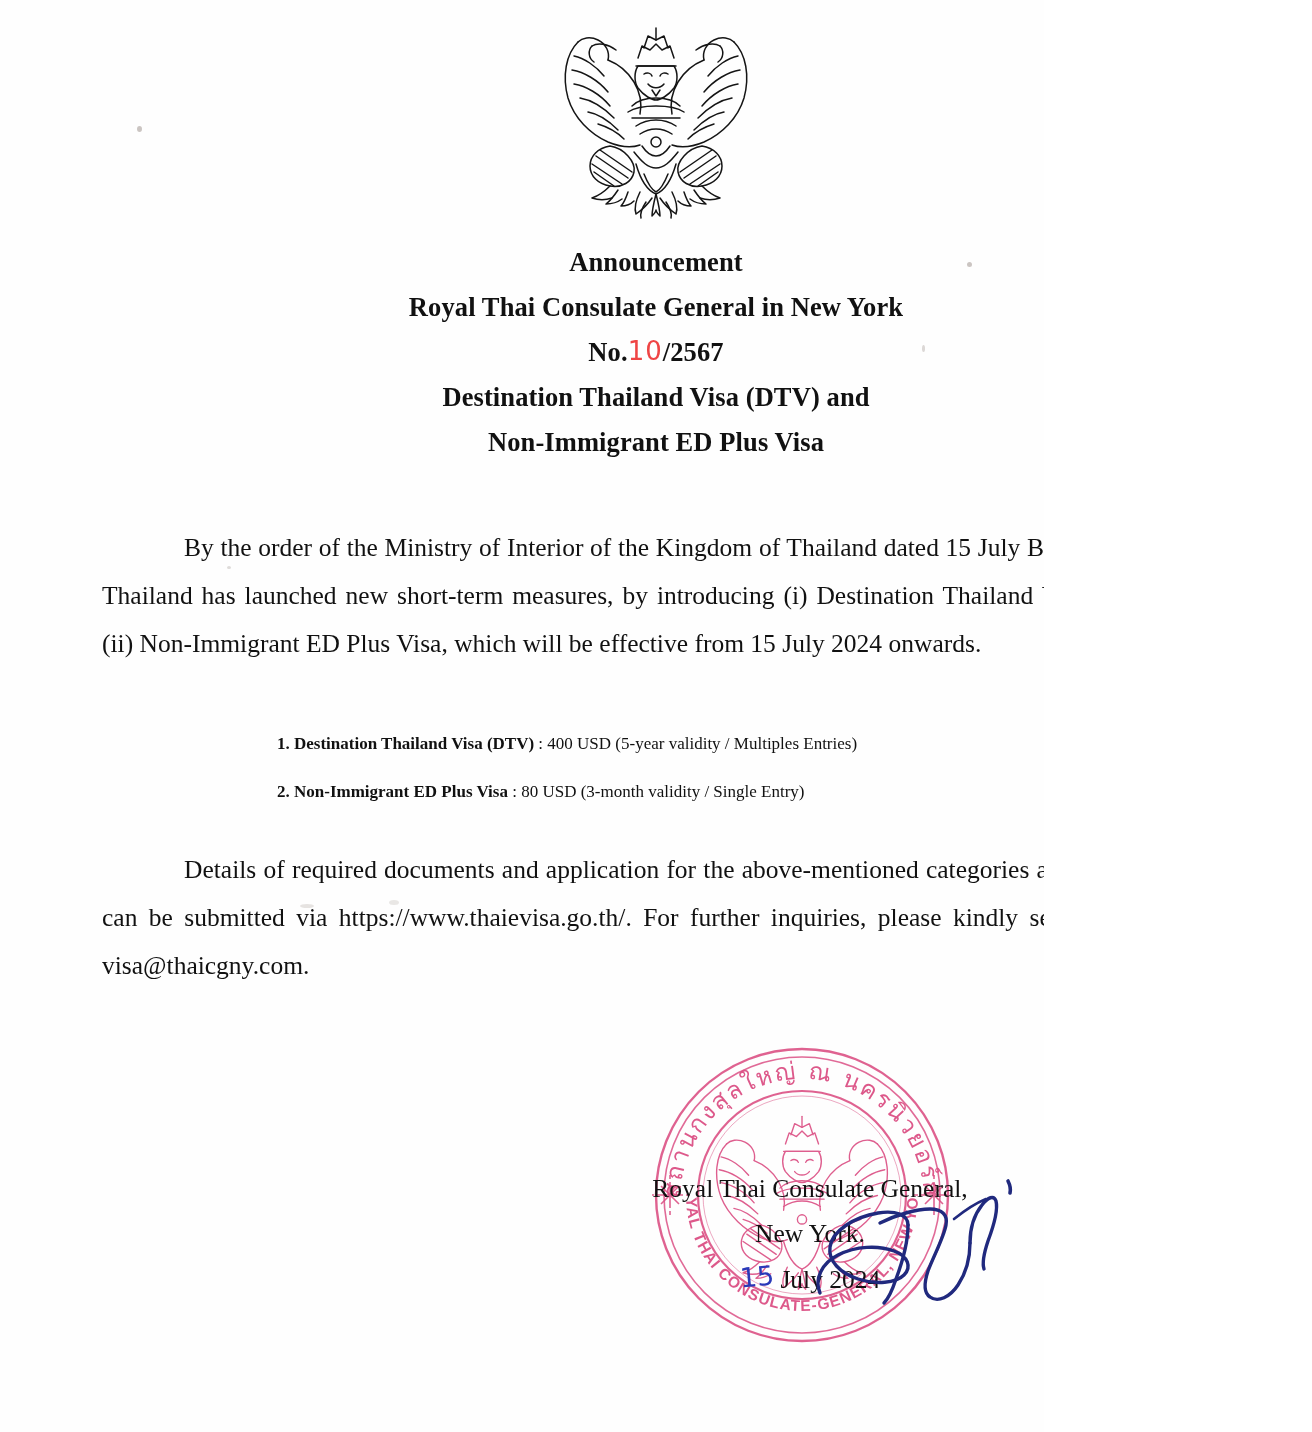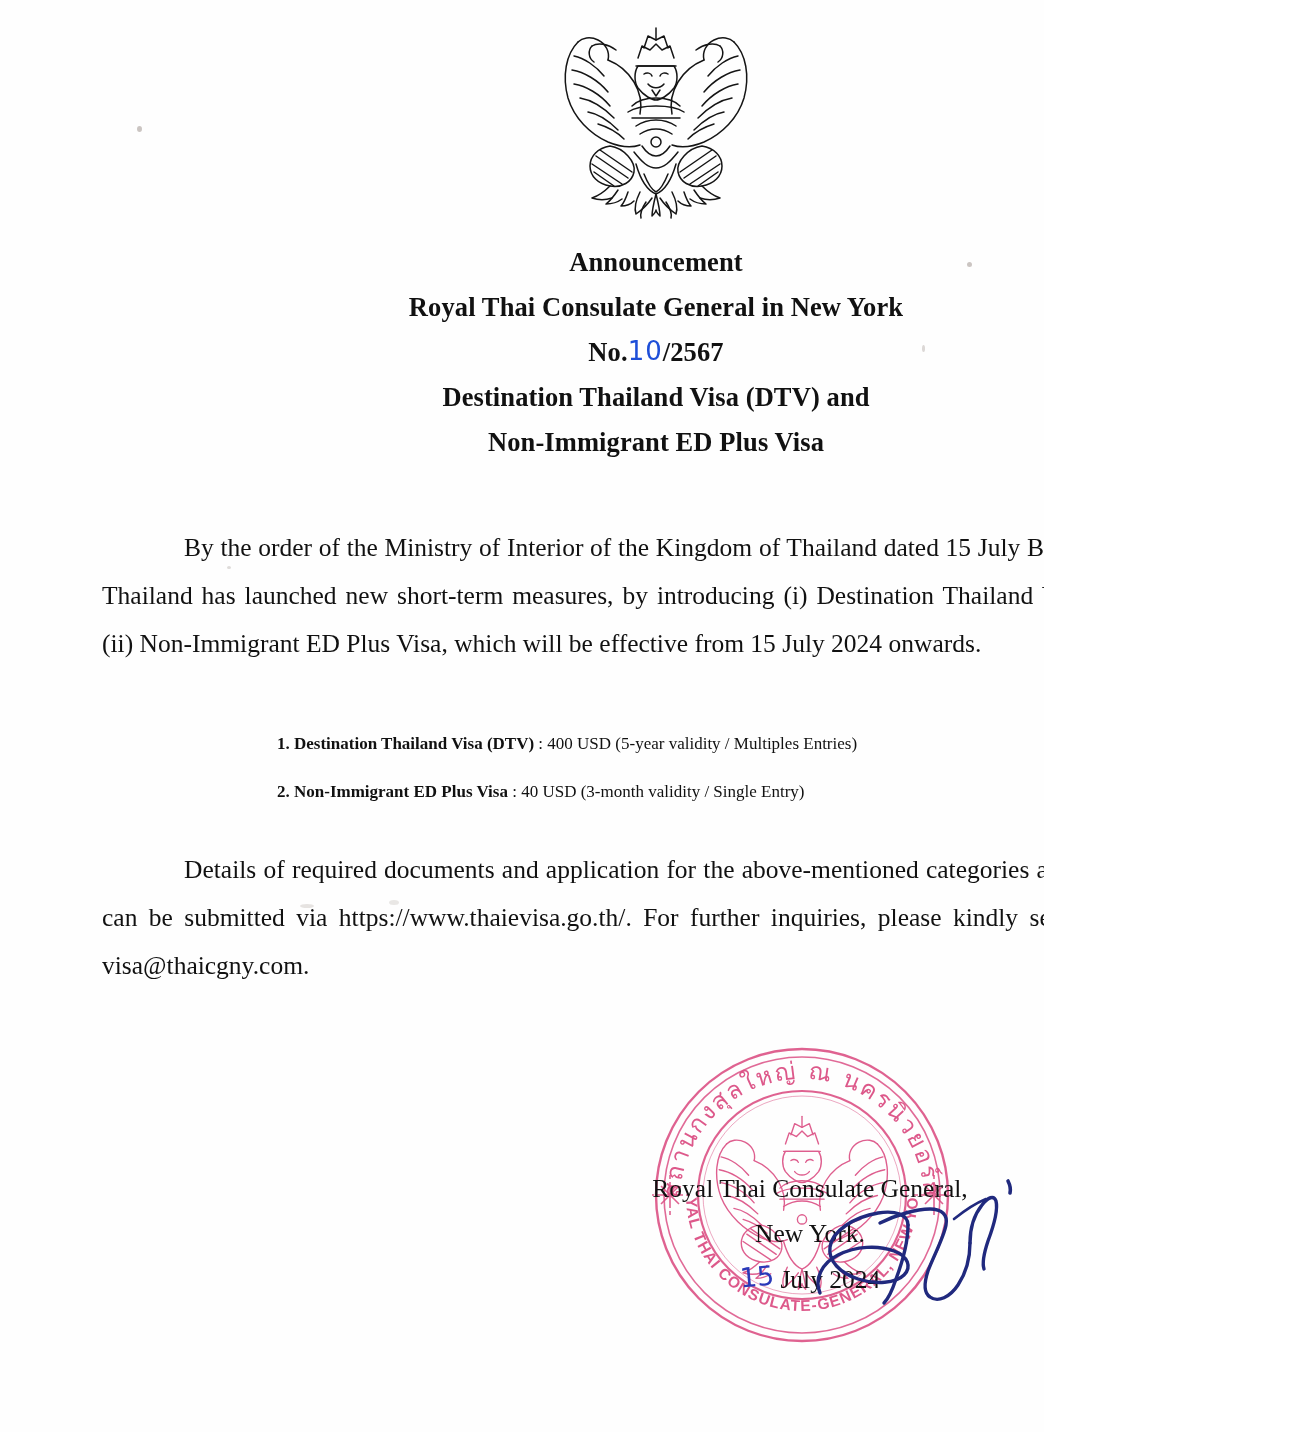--- a/index.html
+++ b/index.html
@@ -49,21 +49,21 @@
   }
   #header .hline {
     font-weight: bold;
     font-size: 26.5px;
     line-height: 45px;
     letter-spacing: .1px;
     white-space: nowrap;
   }
   .handwrite {
     font-family: "DejaVu Sans", sans-serif;
-    color: #1d4ed8;
+    color: #ef4444;
     font-weight: 400;
     font-size: 26px;
     letter-spacing: 1px;
     position: relative;
     top: -1px;
   }
 
   
   #body {
     position: absolute;
@@ -236,21 +236,21 @@
 
     <p class="para indent">By the order of the Ministry of Interior of the Kingdom of Thailand dated 15 July B.E. 2567 (2024), Thailand has launched new short-term measures, by introducing (i) Destination Thailand Visa (DTV) and (ii) Non-Immigrant ED Plus Visa, which will be effective from 15 July 2024 onwards.</p>
 
     <div class="gap-a"></div>
 
 
     <div class="gap-b"></div>
 
     <div id="fees">
       <div class="fee-row"><span class="fee-label">1.</span> <span class="fee-label">Destination Thailand Visa (DTV)</span><span> : 400 USD (5-year validity / Multiples Entries)</span></div>
-      <div class="fee-row"><span class="fee-label">2.</span> <span class="fee-label">Non-Immigrant ED Plus Visa</span><span> : 40 USD (3-month validity / Single Entry)</span></div>
+      <div class="fee-row"><span class="fee-label">2.</span> <span class="fee-label">Non-Immigrant ED Plus Visa</span><span> : 80 USD (3-month validity / Single Entry)</span></div>
     </div>
 
     <div class="gap-c"></div>
 
     <p class="para indent">Details of required documents and application for the above-mentioned categories are available and can be submitted via https://www.thaievisa.go.th/. For further inquiries, please kindly send an email to visa@thaicgny.com.</p>
   </div>
 
   <div id="seal">
     <svg viewBox="0 0 300 302" xmlns="http://www.w3.org/2000/svg">
       <defs>

